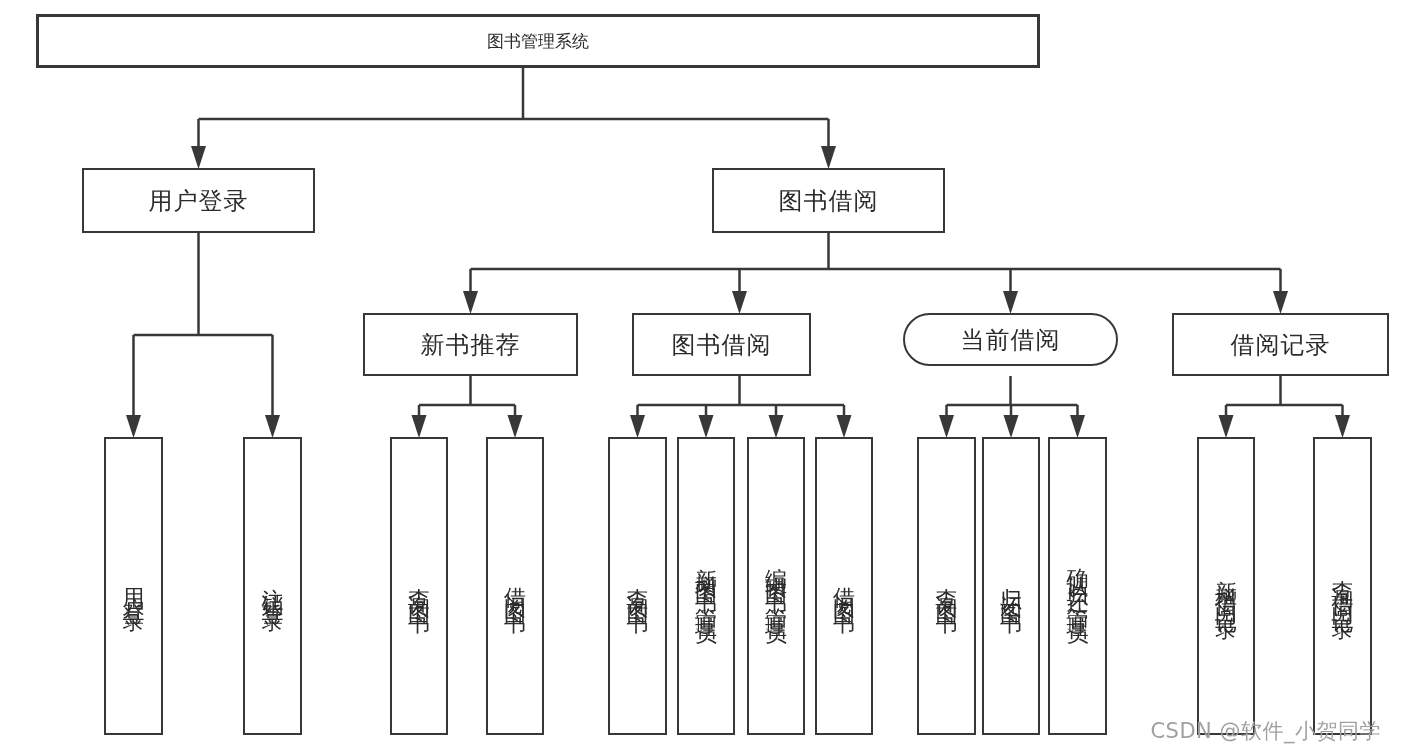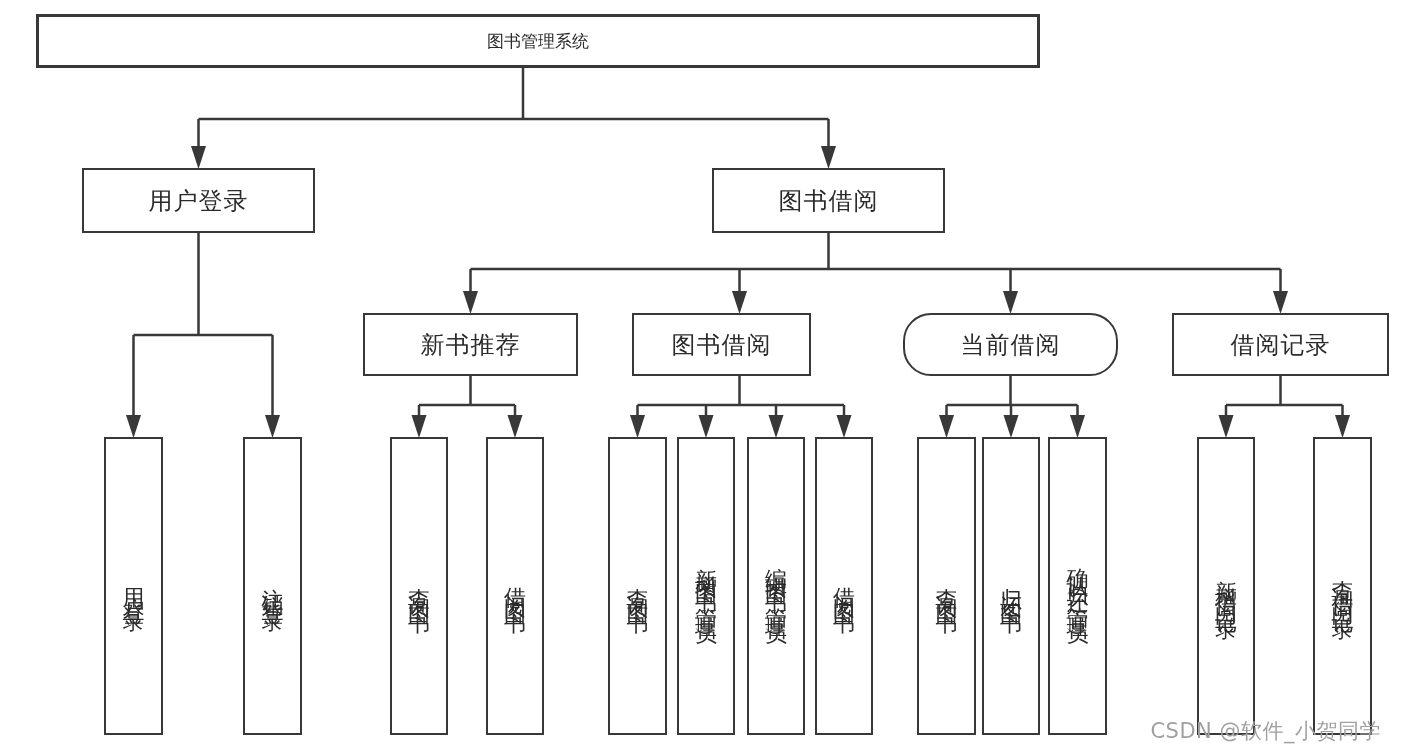--- a/index.html
+++ b/index.html
@@ -120,21 +120,21 @@
   <div class="node h-node" style="left:712px; top:168px; width:233px; height:65px;">
     <span>图书借阅</span>
   </div>
 
   <div class="node h-node" style="left:363px; top:313px; width:215px; height:63px;">
     <span>新书推荐</span>
   </div>
   <div class="node h-node" style="left:632px; top:313px; width:179px; height:63px;">
     <span>图书借阅</span>
   </div>
-  <div class="node h-node" style="left:903px; top:313px; width:215px; height:63px;border-radius:28px;">
+  <div class="node h-node" style="left:903px; top:313px; width:215px; height:53px;border-radius:28px;">
     <span>当前借阅</span>
   </div>
   <div class="node h-node" style="left:1172px; top:313px; width:217px; height:63px;">
     <span>借阅记录</span>
   </div>
 
   <div class="node leaf" style="left:104px; top:437px; width:59px; height:298px;">
     <span class="v-text">用户登录</span>
   </div>
   <div class="node leaf" style="left:243px; top:437px; width:59px; height:298px;">

